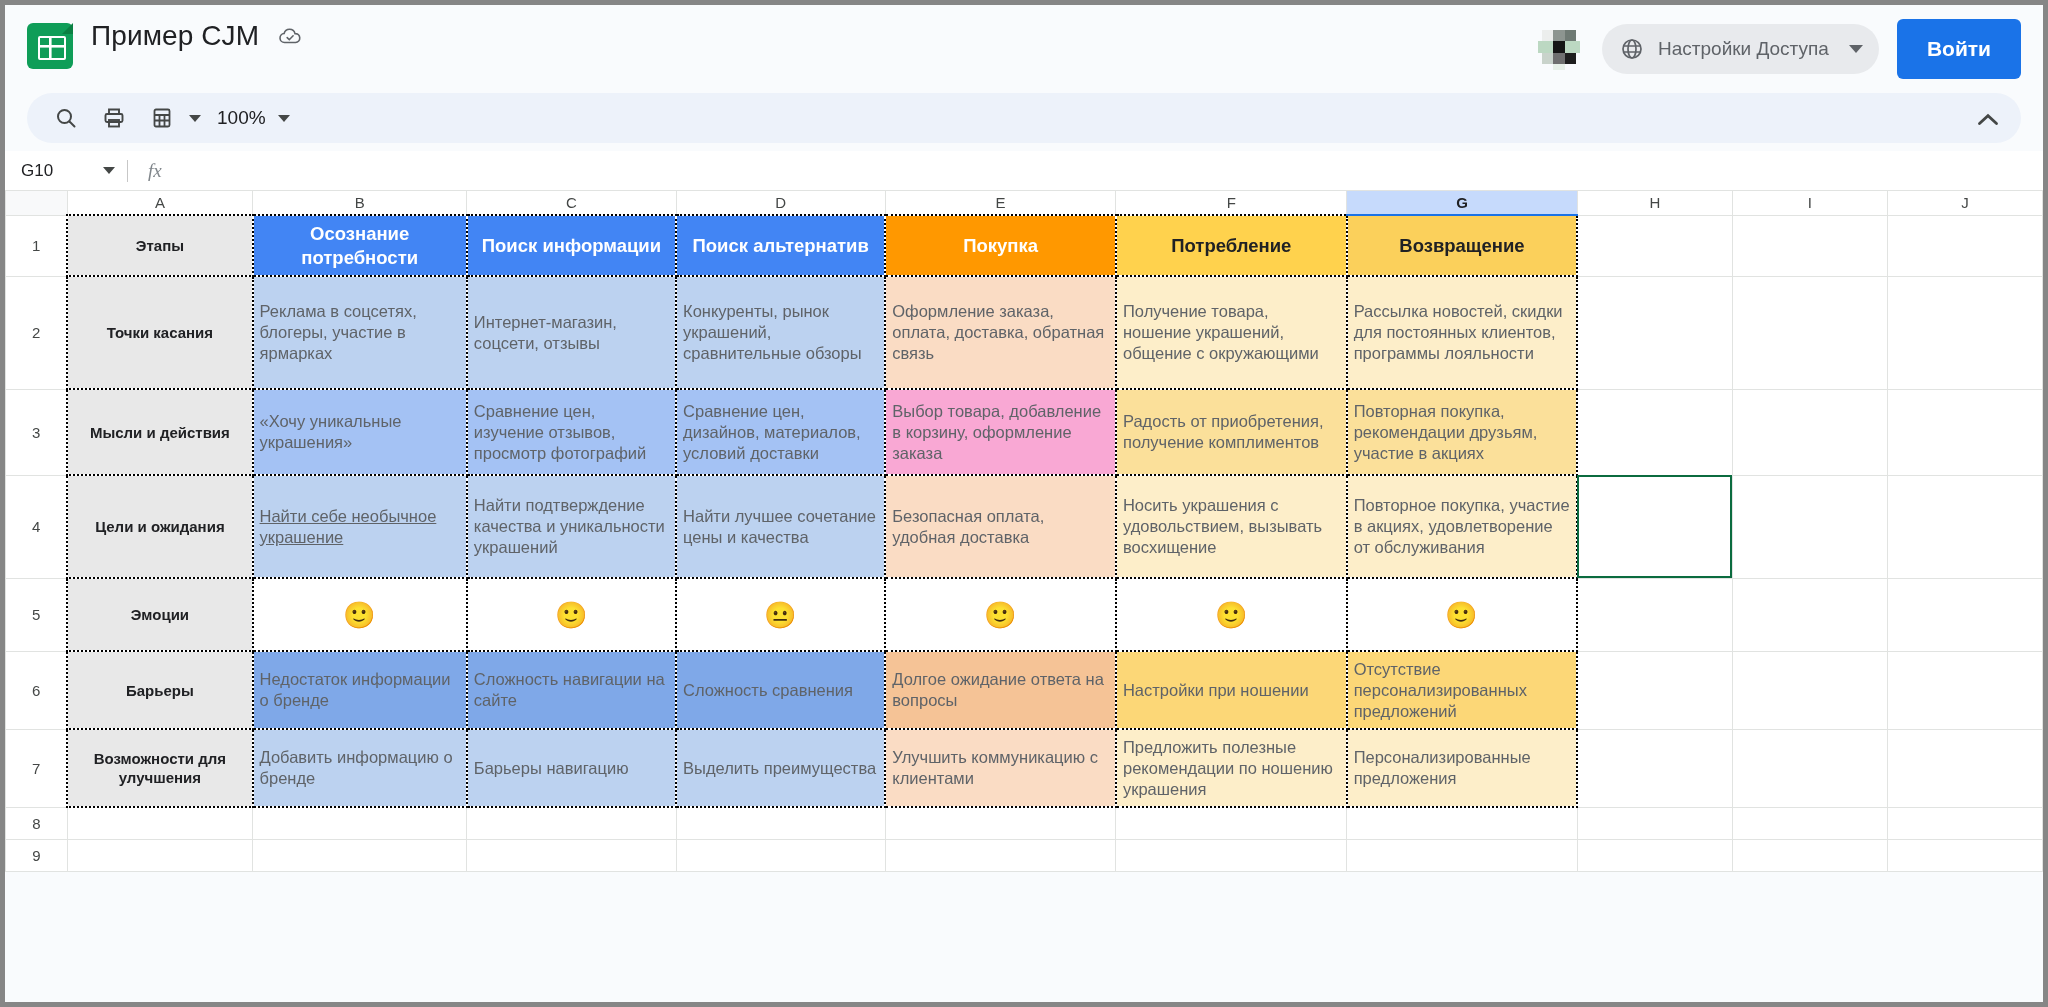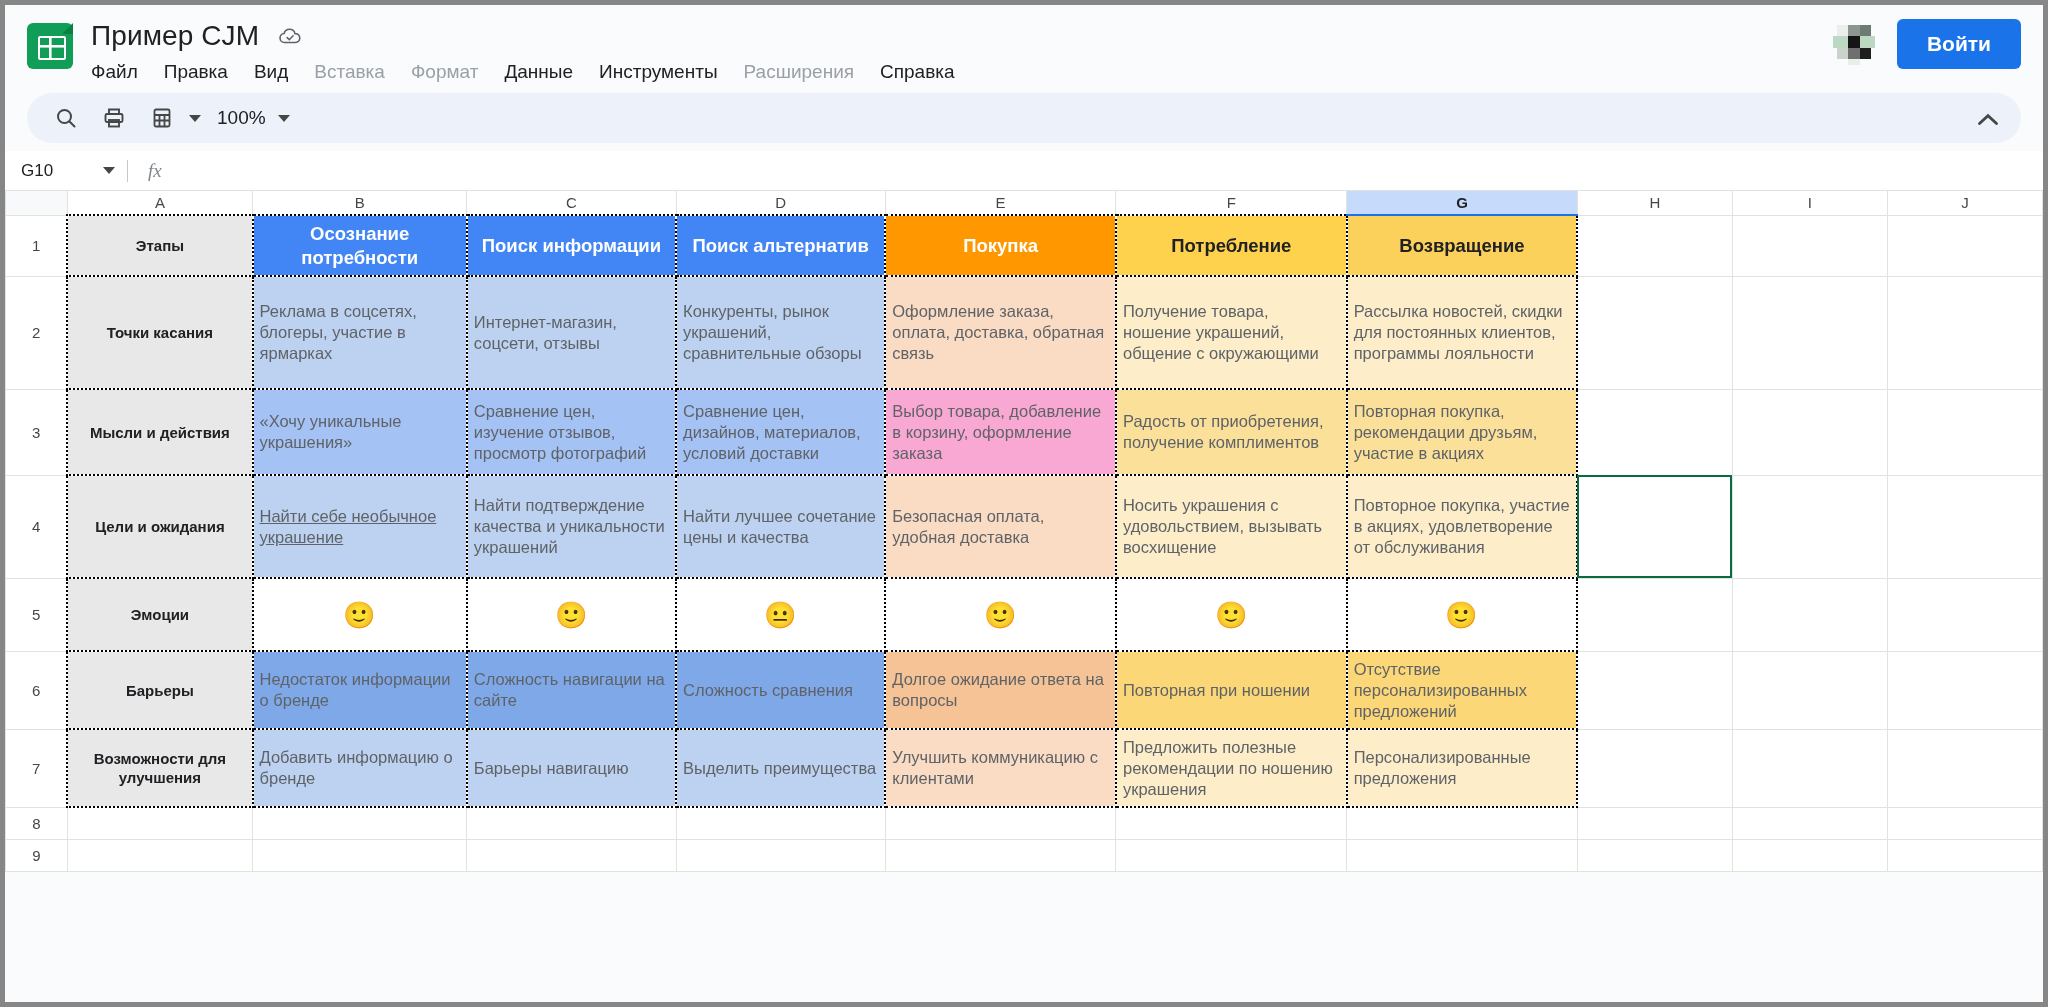--- a/index.html
+++ b/index.html
@@ -98,21 +98,21 @@
     border-top: 8px solid #5f6368;
     margin-left: 6px;
   }
   .signin-btn {
     background: #1a73e8;
     color: #fff;
     font-size: 21px;
     font-weight: bold;
     border: none;
     border-radius: 6px;
-    height: 50px;
+    height: 60px;
     padding: 0 30px;
     cursor: pointer;
     font-family: inherit;
   }
 
   
   .toolbar-wrap {
     padding: 0 22px 8px 22px;
     background: #f9fbfd;
     position: relative;
@@ -300,50 +300,50 @@
 
   <div class="title-block">
     <div class="doc-title-row">
       <div class="doc-title">Пример CJM</div>
       <span class="cloud-icon">
         <svg viewBox="0 0 24 20" width="26" height="20" fill="none" stroke="#5f6368" stroke-width="1.6">
           <path d="M6.5 16.5a4.5 4.5 0 0 1-.4-8.98A5.6 5.6 0 0 1 17 7.6a4 4 0 0 1 .6 8.9H6.5Z"></path>
           <path d="M9.2 11.6l2.1 2.1 3.8-3.9" stroke-linecap="round"></path>
         </svg>
       </span>
-    </div>
-    <div class="menu-row">
-      <span class="menu-item">Файл</span>
-      <span class="menu-item">Правка</span>
-      <span class="menu-item">Вид</span>
-      <span class="menu-item dim">Вставка</span>
-      <span class="menu-item dim">Формат</span>
-      <span class="menu-item">Данные</span>
-      <span class="menu-item">Инструменты</span>
-      <span class="menu-item dim">Расширения</span>
-      <span class="menu-item">Справка</span>
     </div>
   </div>
 
   <div class="header-right">
     <span class="avatar">
       <svg width="46" height="46" viewBox="0 0 12 12" shape-rendering="crispEdges">
         <rect x="1" y="1" width="3" height="3" fill="#eceeed"></rect>
         <rect x="4" y="1" width="3" height="3" fill="#8d9590"></rect>
         <rect x="7" y="1" width="3" height="3" fill="#6f7a74"></rect>
         <rect x="0" y="4" width="4" height="3" fill="#bcd8c2"></rect>
         <rect x="4" y="4" width="3" height="3" fill="#151515"></rect>
         <rect x="7" y="4" width="4" height="3" fill="#bcd8c2"></rect>
         <rect x="1" y="7" width="3" height="3" fill="#c9d3cb"></rect>
         <rect x="4" y="7" width="3" height="3" fill="#6f6f6f"></rect>
         <rect x="7" y="7" width="3" height="3" fill="#1e1e1e"></rect>
         <rect x="4" y="10" width="3" height="1.5" fill="#e7f0e8"></rect>
       </svg>
     </span>
 
+    <div class="share-pill">
+      <span class="globe-icon">
+        <svg viewBox="0 0 24 24" width="24" height="24" fill="none" stroke="#5f6368" stroke-width="1.7">
+          <circle cx="12" cy="12" r="9"></circle>
+          <ellipse cx="12" cy="12" rx="4" ry="9"></ellipse>
+          <path d="M3.3 9h17.4M3.3 15h17.4"></path>
+        </svg>
+      </span>
+      <span>Настройки Доступа</span>
+      <span class="caret"></span>
+    </div>
 
     <button class="signin-btn">Войти</button>
   </div>
 </div>
 
 <div class="toolbar-wrap">
   <div class="toolbar">
     <div class="tb-btn">
       <svg viewBox="0 0 24 24" width="24" height="24" fill="none" stroke="#444746" stroke-width="2">
         <circle cx="10.5" cy="10.5" r="6.5"></circle>
@@ -486,21 +486,21 @@
       <td class="cell plain"></td>
     </tr>
 
     <tr class="r6">
       <td class="rowhead">6</td>
       <td class="cell rowlabel">Барьеры</td>
       <td class="cell dotted" style="background: rgb(127, 168, 232); color: rgb(95, 99, 104);">Недостаток информации о бренде</td>
       <td class="cell dotted" style="background: rgb(127, 168, 232); color: rgb(95, 99, 104);">Сложность навигации на сайте</td>
       <td class="cell dotted" style="background: rgb(127, 168, 232); color: rgb(95, 99, 104);">Сложность сравнения</td>
       <td class="cell dotted" style="background: rgb(245, 195, 150); color: rgb(95, 99, 104);">Долгое ожидание ответа на вопросы</td>
-      <td class="cell dotted" style="background: rgb(252, 215, 119); color: rgb(95, 99, 104);">Повторная при ношении</td>
+      <td class="cell dotted" style="background: rgb(252, 215, 119); color: rgb(95, 99, 104);">Настройки при ношении</td>
       <td class="cell dotted" style="background: rgb(252, 215, 119); color: rgb(95, 99, 104);">Отсутствие персонализированных предложений</td>
       <td class="cell plain"></td>
       <td class="cell plain"></td>
       <td class="cell plain"></td>
     </tr>
 
     <tr class="r7">
       <td class="rowhead">7</td>
       <td class="cell rowlabel">Возможности для улучшения</td>
       <td class="cell dotted" style="background: rgb(188, 210, 240); color: rgb(95, 99, 104);">Добавить информацию о бренде</td>

